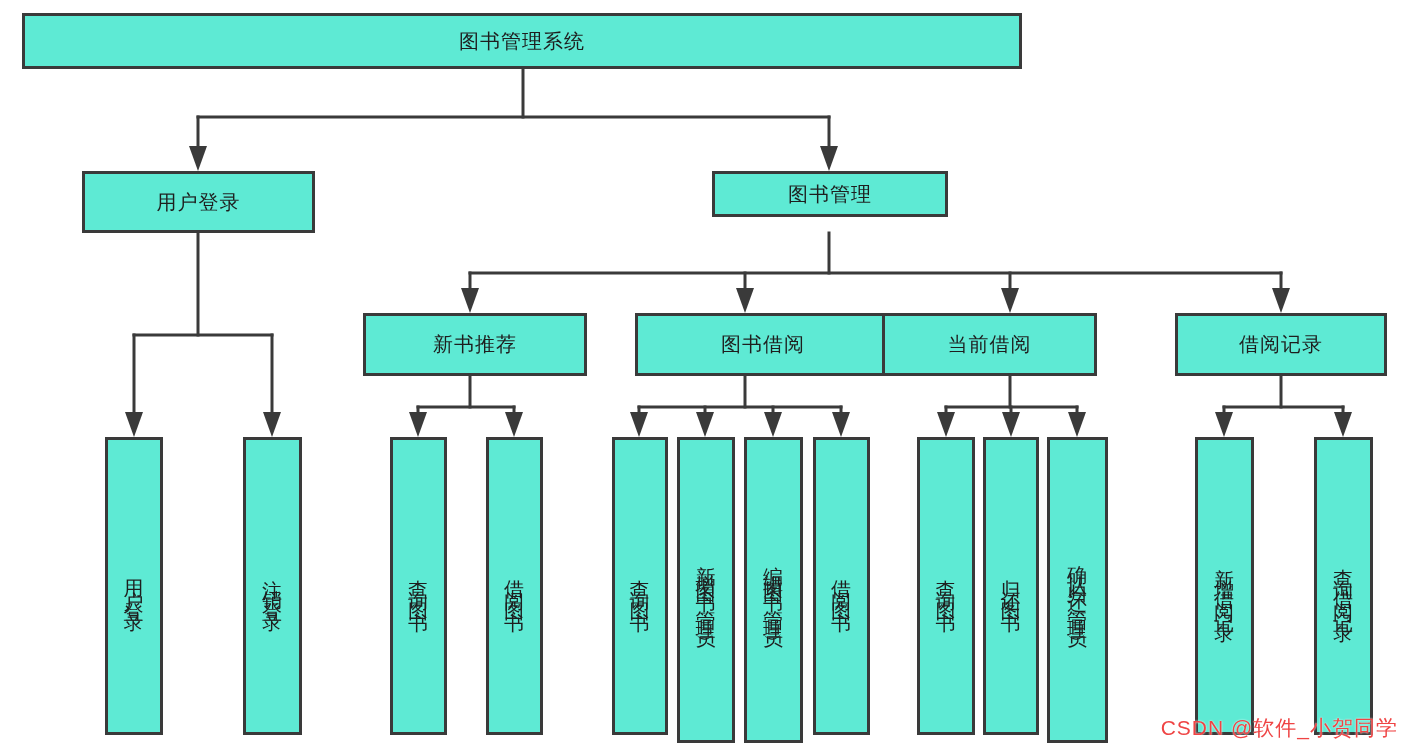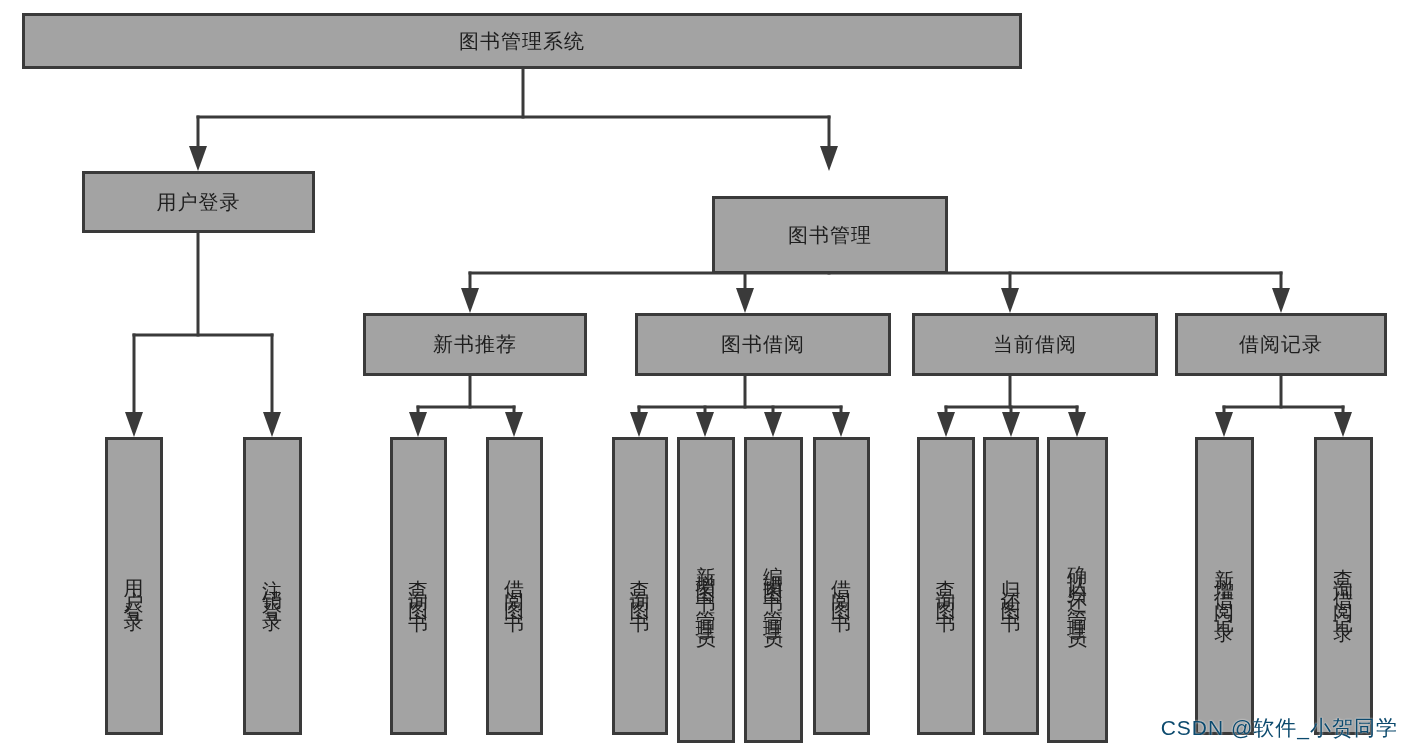--- a/index.html
+++ b/index.html
@@ -8,21 +8,21 @@
     width: 1405px;
     height: 747px;
     background: #ffffff;
     overflow: hidden;
     font-family: "Liberation Sans", sans-serif;
     color: #1e1e1e;
   }
   #lines { position: absolute; left: 0; top: 0; }
   .node {
     position: absolute;
-    background: #a3a3a3;
+    background: #5eead4;
     border: 3px solid #3a3a3a;
     box-sizing: border-box;
     display: flex;
     align-items: center;
     justify-content: center;
   }
   .hlabel {
     font-size: 20px;
     letter-spacing: 1px;
     white-space: nowrap;
@@ -40,25 +40,25 @@
     text-orientation: mixed;
     font-size: 20px;
     line-height: 1;
     letter-spacing: 9px;
     white-space: nowrap;
   }
   
   .n-root      { left: 22px;   top: 13px;  width: 1000px; height: 56px; }
   
   .n-login     { left: 82px;   top: 171px; width: 233px;  height: 62px; }
-  .n-mgmt      { left: 712px;  top: 171px; width: 236px;  height: 78px; margin-top: 25px; }
+  .n-mgmt      { left: 712px;  top: 171px; width: 236px;  height: 46px; }
   
   .n-recommend { left: 363px;  top: 313px; width: 224px;  height: 63px; }
   .n-borrow    { left: 635px;  top: 313px; width: 256px;  height: 63px; }
-  .n-current   { left: 912px;  top: 313px; width: 246px;  height: 63px; }
+  .n-current   { left: 882px;  top: 313px; width: 215px;  height: 63px; }
   .n-records   { left: 1175px; top: 313px; width: 212px;  height: 63px; text-align: center; }
   
   .leaf { top: 437px; height: 298px; }
   .leaf-tall { top: 437px; height: 306px; }
   .n-l1  { left: 105px;  width: 58px; }
   .n-l2  { left: 243px;  width: 59px; }
   .n-l3  { left: 390px;  width: 57px; }
   .n-l4  { left: 486px;  width: 57px; }
   .n-l5  { left: 612px;  width: 56px; }
   .n-l6  { left: 677px;  width: 58px; }
@@ -67,21 +67,21 @@
   .n-l9  { left: 917px;  width: 58px; }
   .n-l10 { left: 983px;  width: 56px; }
   .n-l11 { left: 1047px; width: 61px; }
   .n-l12 { left: 1195px; width: 59px; }
   .n-l13 { left: 1314px; width: 59px; }
   .watermark {
     position: absolute;
     right: 7px;
     bottom: 5px;
     font-size: 21px;
-    color: #0c4a6e;
+    color: #ef4444;
     text-shadow: 0 0 2px #ffffff;
     letter-spacing: 1px;
     white-space: nowrap;
   }
 </style>
 </head>
 <body>
 
 <div id="canvas">
 

